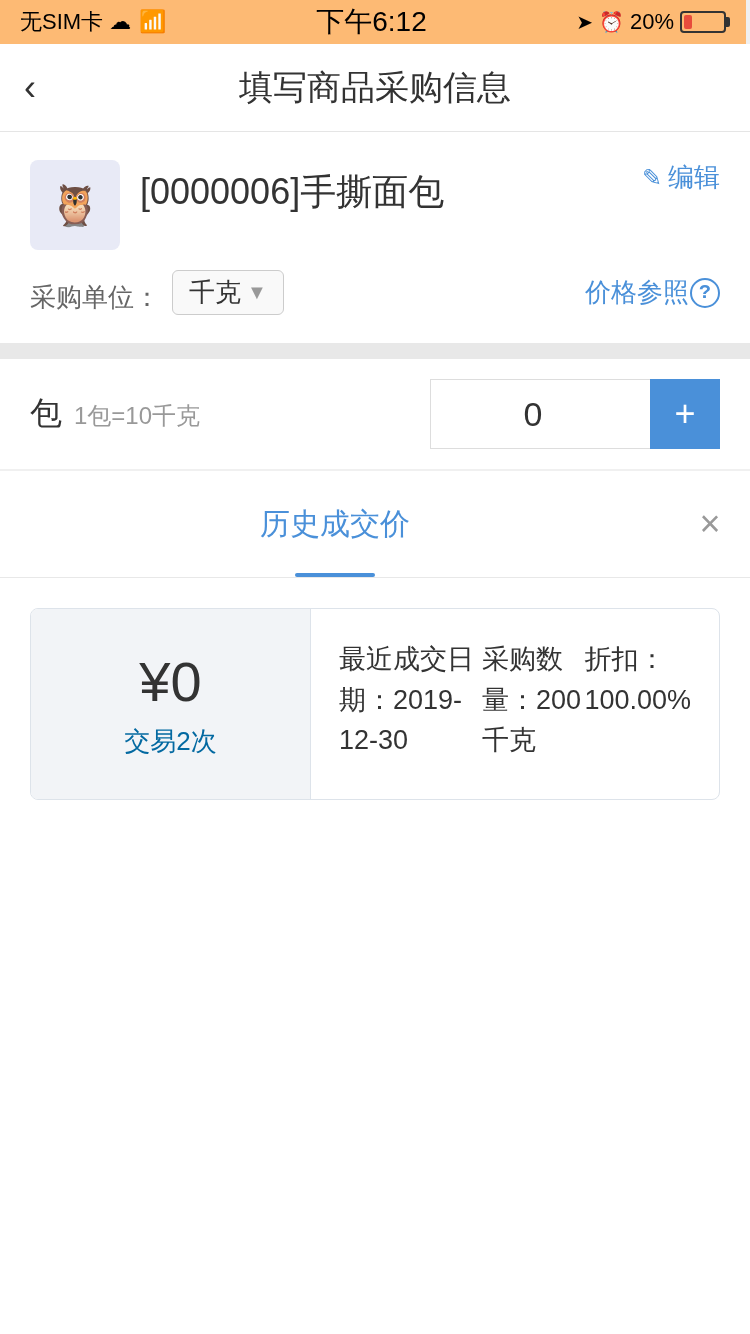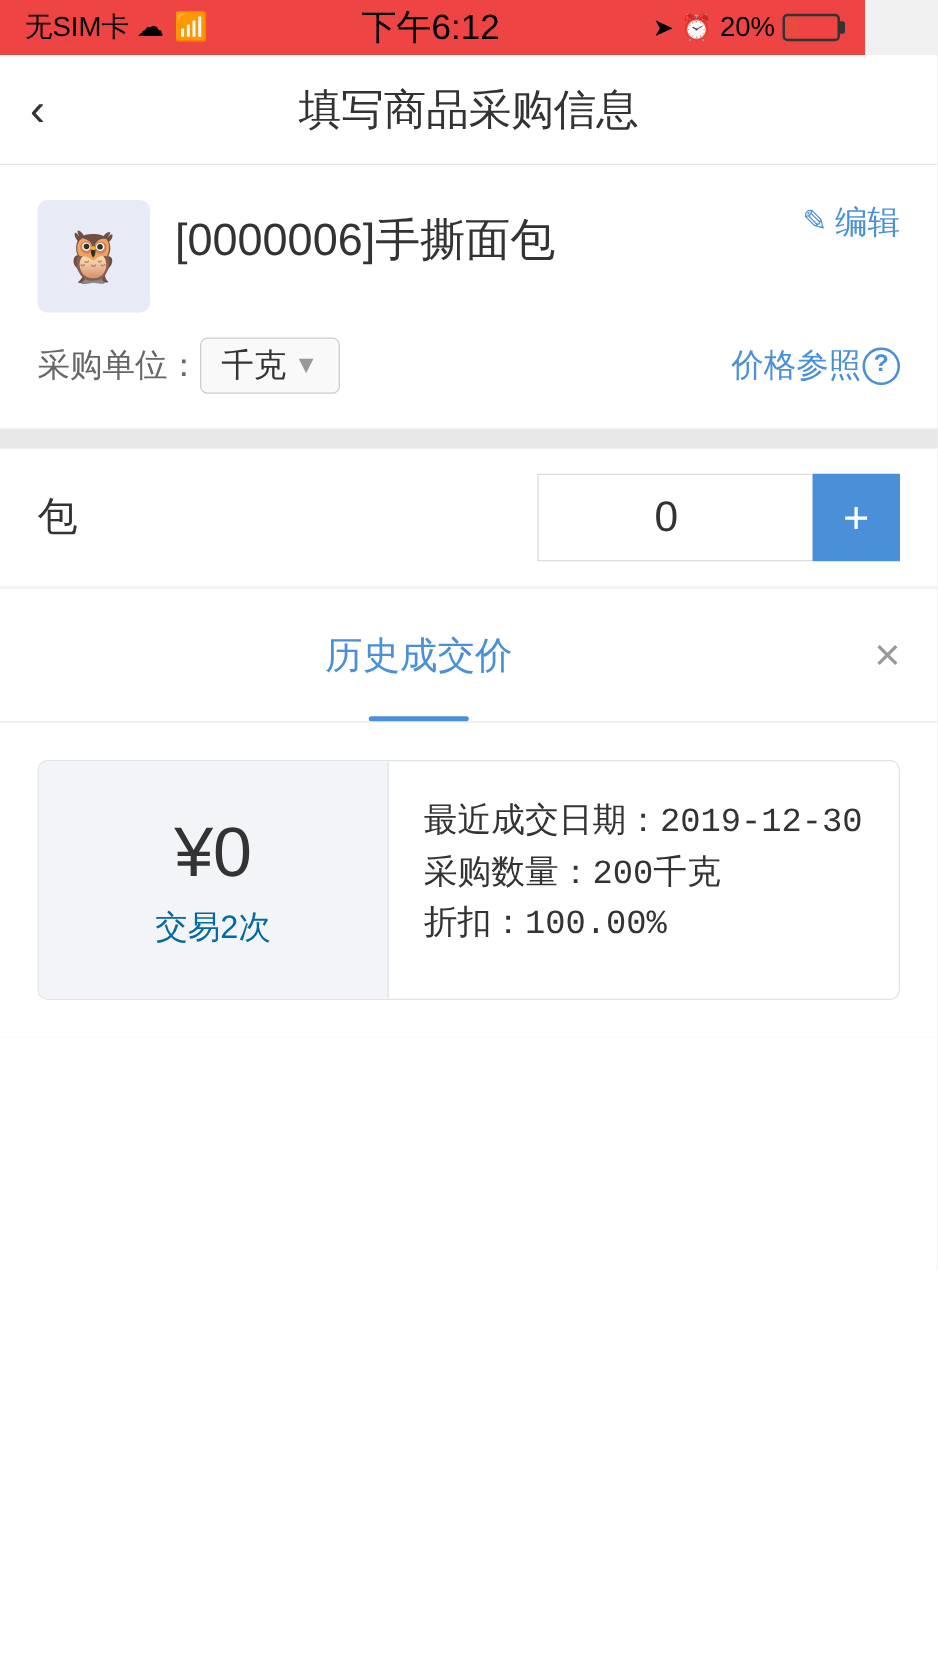--- a/index.html
+++ b/index.html
@@ -7,23 +7,23 @@
     body {
       width: 750px;
       min-height: 1334px;
       font-family: -apple-system, 'PingFang SC', 'Helvetica Neue', Arial, sans-serif;
       background: #f0f0f0;
       overflow-x: hidden;
     }
 
     
     .status-bar {
-      width: 692px;
+      width: 746px;
       height: 44px;
-      background: #ef4444;
+      background: #fdba74;
       display: flex;
       align-items: center;
       justify-content: space-between;
       padding: 0 20px;
       font-size: 24px;
       color: #000;
     }
     .status-left { display: flex; align-items: center; gap: 8px; }
     .status-center { font-size: 28px; font-weight: 500; }
     .status-right { display: flex; align-items: center; gap: 6px; font-size: 22px; }
@@ -126,21 +126,22 @@
       white-space: nowrap;
     }
     .product-unit-row {
       display: flex;
       align-items: center;
       justify-content: space-between;
       margin-top: 20px;
     }
     .unit-left {
       display: flex;
-      align-items: center;
+      align-items: flex-end;
+      gap: 12px;
       font-size: 26px;
       color: #666;
     }
     .unit-select {
       border: 1px solid #ccc;
       border-radius: 6px;
       padding: 4px 16px;
       font-size: 26px;
       color: #333;
       background: #f9f9f9;
@@ -309,22 +310,21 @@
     }
     .history-transactions {
       font-size: 26px;
       color: #0369a1;
       margin-top: 10px;
     }
     .history-right {
       flex: 1;
       padding: 30px 28px;
       display: flex;
-      flex-direction: column;
-      font-family: Liberation Mono, monospace;
+      flex-direction: row;
     }
     .history-detail-row {
       font-size: 27px;
       color: #333;
       line-height: 1.5;
     }
 
     
     .main-bg {
       width: 750px;
@@ -385,20 +385,21 @@
       </div>
     </div>
   </div>
 </div>
 
 <div class="grey-divider"></div>
 
 <div class="quantity-row">
   <div class="qty-label-group">
     <span class="qty-unit">包</span>
+    <span class="qty-subtext">1包=10千克</span>
   </div>
   <div class="qty-input-group">
     <input class="qty-input" type="number" value="0" style="">
     <button class="qty-plus-btn">+</button>
   </div>
 </div>
 
 <div class="bottom-panel">
 
   <div class="tabs-row">

